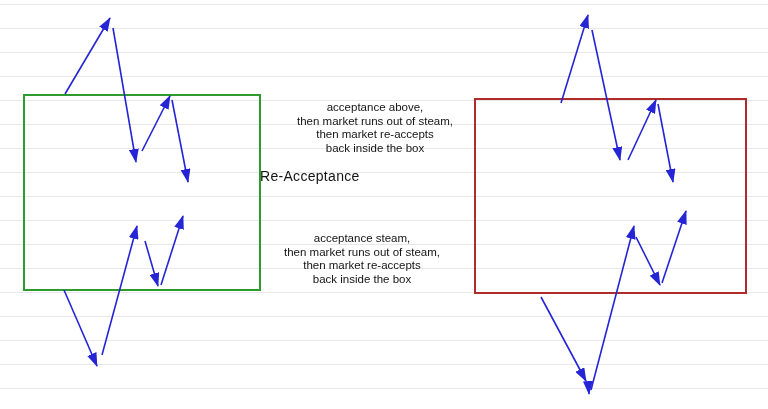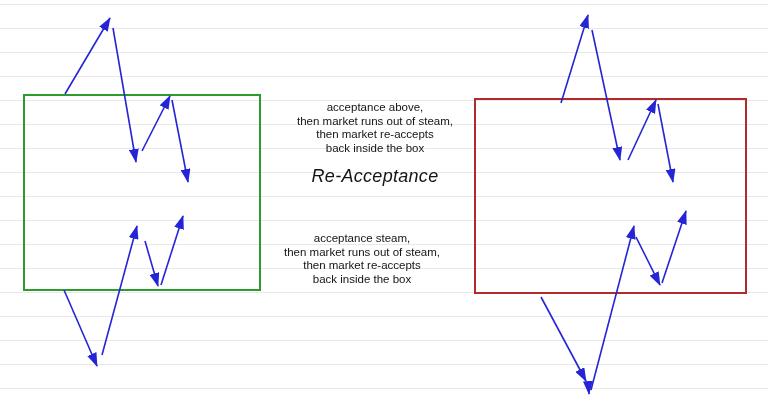--- a/index.html
+++ b/index.html
@@ -52,26 +52,25 @@
   }
   .note.lower {
     left: 247px;  
     top: 232px;
   }
   .diagram-title {
     position: absolute;
     left: 260px;  
     top: 166px;
     width: 230px;
-    text-align: center;
-    font-size: 18px;
+    text-align: left;
+    font-size: 14px;
     line-height: 20px;
     letter-spacing: 0.3px;
     color: #141414;
-    font-style: italic;
   }
   svg.arrow-layer {
     position: absolute;
     left: 0;
     top: 0;
     width: 768px;
     height: 409px;
     pointer-events: none;
   }
   svg.arrow-layer line {

